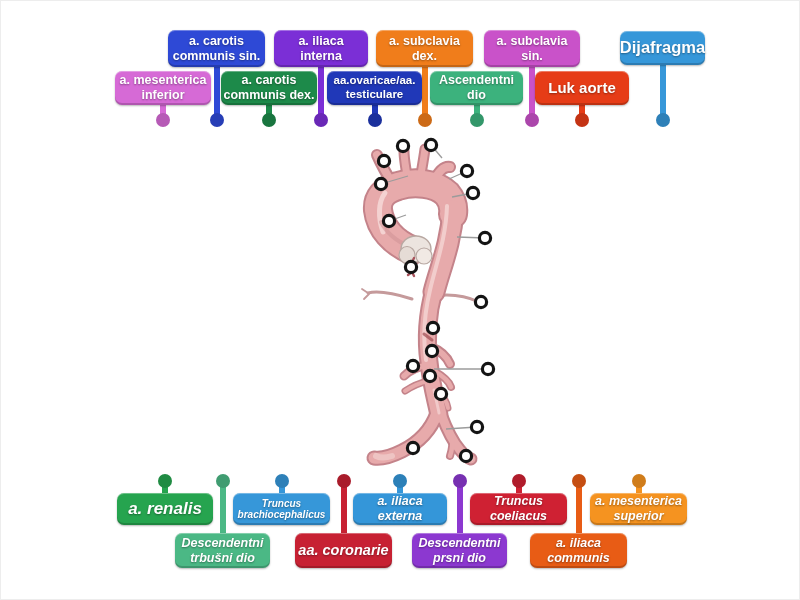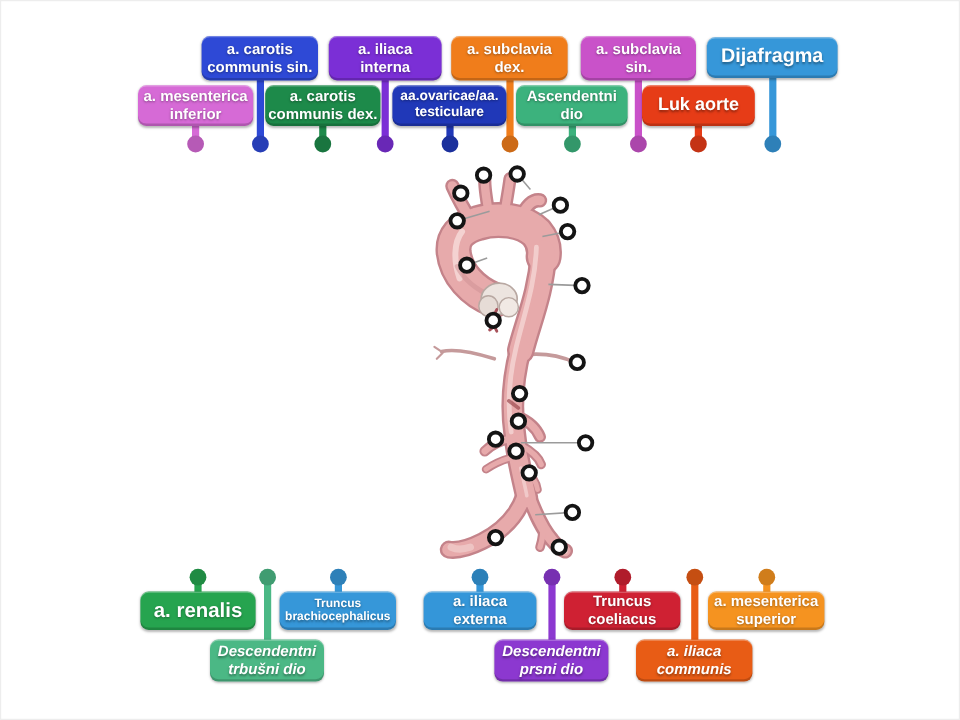--- a/index.html
+++ b/index.html
@@ -22,21 +22,21 @@
     cursor:grab;
   }
   .lg .txt{white-space:pre-line;font-size:12.5px;line-height:1.18;padding:0 2px;text-shadow:0 1px 2px rgba(0,0,0,.38);}
   .lg .stem{position:absolute;z-index:1;left:calc(50% - 3px);width:6px;background:var(--col);border-radius:3px;}
   .lg .dot{position:absolute;z-index:1;left:calc(50% - 7px);width:14px;height:14px;border-radius:50%;background:var(--col);filter:brightness(.85);}
 
   
   .t1{top:30px;height:37px;}  .t1 .stem{top:25px;height:65px;}  .t1 .dot{top:83px;}
   .t1s{top:31px;height:34px;} .t1s .stem{top:24px;height:65px;} .t1s .dot{top:82px;}
   .t2{top:71px;height:34px;}  .t2 .stem{top:24px;height:25px;}  .t2 .dot{top:42px;}
-  .b1{top:493px;height:32px;} .b1 .stem{top:-15px;height:27px;} .b1 .dot{top:-19px;}
+  .b1{top:493px;height:32px;font-style:italic;} .b1 .stem{top:-15px;height:27px;} .b1 .dot{top:-19px;}
   .b2{top:533px;height:35px;font-style:italic;} .b2 .stem{top:-55px;height:67px;} .b2 .dot{top:-59px;}
 
   
   .fs10 .txt{font-size:10px;line-height:1.15;}
   .fs11 .txt{font-size:11.5px;}
   .fs14 .txt{font-size:14.5px;}
   .fs16 .txt{font-size:16.5px;}
   .fs17 .txt{font-size:17px;}
   .fs18 .txt{font-size:15px;}
 
@@ -172,21 +172,21 @@
       </div>
   </div>
   <div class="lg t1 c3" style="left:484px;width:96px">
     <div class="stem"></div>
     <div class="dot"></div>
     <div class="box">
         <span class="txt">a. subclavia
 sin.</span>
       </div>
   </div>
-  <div class="lg t1s c4 fs16" style="left:589px;width:109px">
+  <div class="lg t1s c4 fs16" style="left:620px;width:85px">
     <div class="stem"></div>
     <div class="dot"></div>
     <div class="box">
         <span class="txt">Dijafragma</span>
       </div>
   </div>
   <div class="lg t2 c5" style="left:115px;width:96px">
     <div class="stem"></div>
     <div class="dot"></div>
     <div class="box">
@@ -266,20 +266,27 @@
       </div>
   </div>
   <div class="lg b2 c15" style="left:175px;width:95px">
     <div class="stem"></div>
     <div class="dot"></div>
     <div class="box">
         <span class="txt">Descendentni
 trbušni dio</span>
       </div>
   </div>
+  <div class="lg b2 c16 fs14" style="left:295px;width:97px">
+    <div class="stem"></div>
+    <div class="dot"></div>
+    <div class="box">
+        <span class="txt">aa. coronarie</span>
+      </div>
+  </div>
   <div class="lg b2 c17" style="left:412px;width:95px">
     <div class="stem"></div>
     <div class="dot"></div>
     <div class="box">
         <span class="txt">Descendentni
 prsni dio</span>
       </div>
   </div>
   <div class="lg b2 c18" style="left:530px;width:97px">
     <div class="stem"></div>

